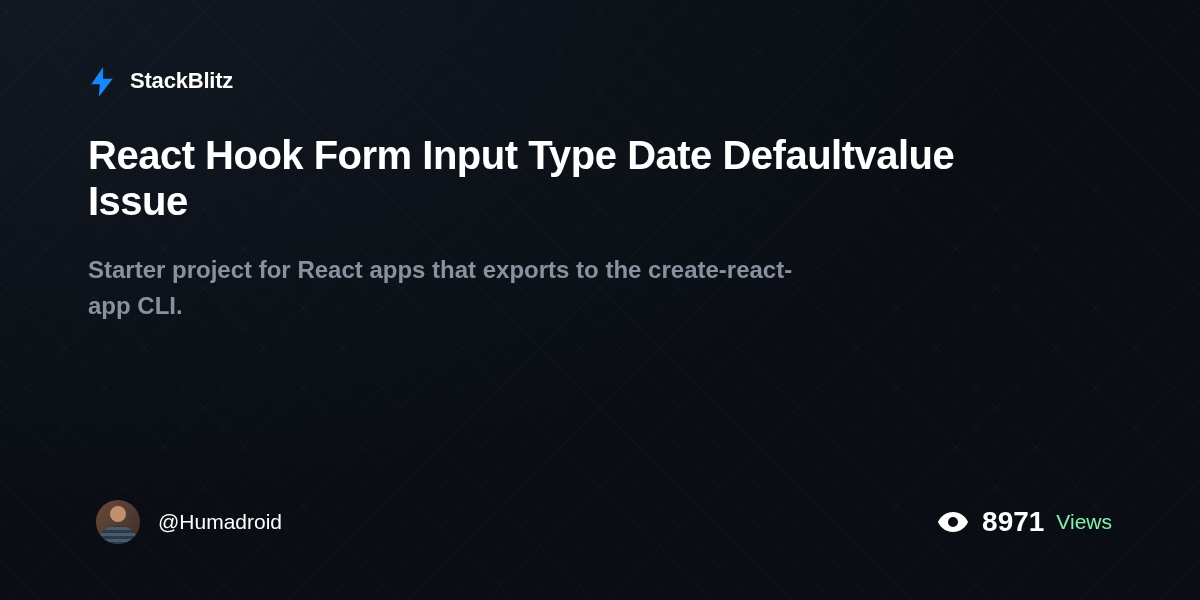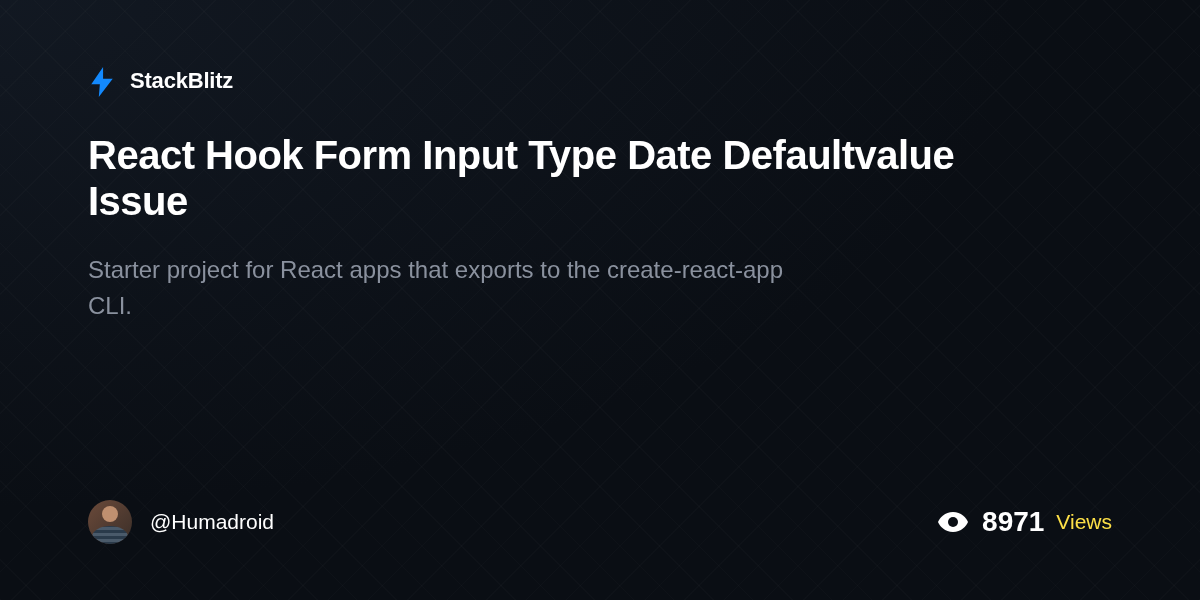--- a/index.html
+++ b/index.html
@@ -68,29 +68,29 @@
       font-weight: 800;
       line-height: 1.15;
       letter-spacing: -0.5px;
       margin-bottom: 28px;
       max-width: 950px;
     }
     
     .description {
       color: #8a919e;
       font-size: 24px;
-      font-weight: 400;
+      font-weight: 700;
       line-height: 1.5;
       max-width: 720px;
     }
     
     .footer {
       position: absolute;
       bottom: 56px;
-      left: 88px;
+      left: 96px;
       right: 88px;
       display: flex;
       align-items: center;
     }
     
     .author {
       display: flex;
       align-items: center;
       gap: 18px;
     }
@@ -158,21 +158,21 @@
       justify-content: center;
     }
     
     .stat-value {
       color: #ffffff;
       font-size: 28px;
       font-weight: 700;
     }
     
     .stat-label {
-      color: #fde047;
+      color: #86efac;
       font-size: 21px;
       font-weight: 400;
       margin-left: -2px;
     }
   </style>
 </head>
 <body>
 
 <div class="container">
 

